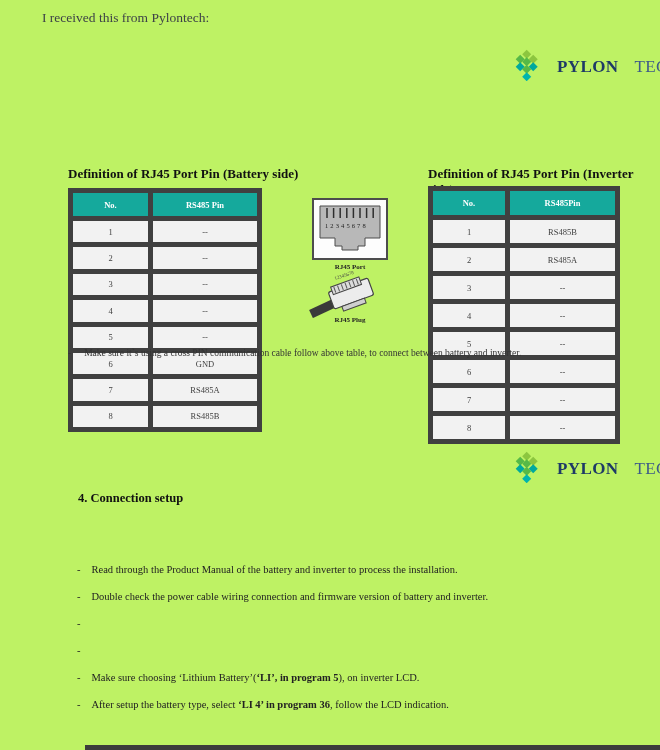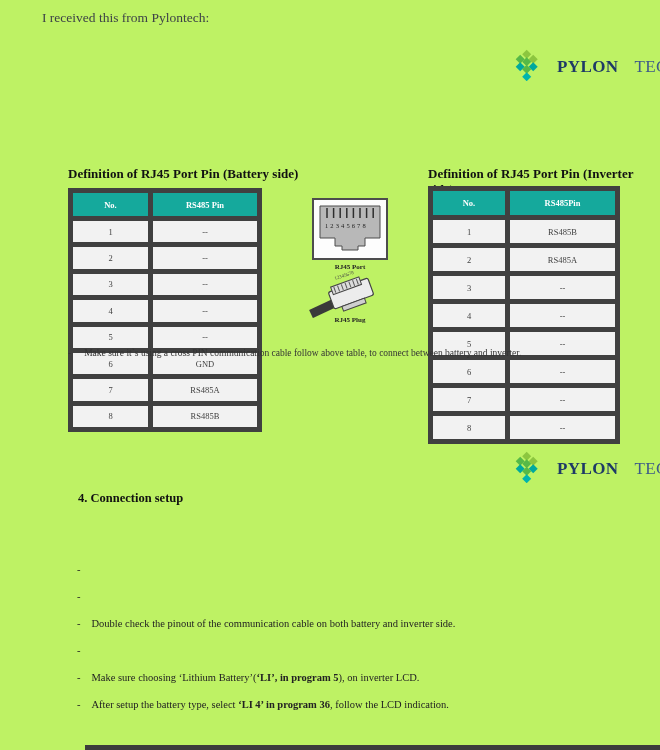--- a/index.html
+++ b/index.html
@@ -223,27 +223,28 @@
       </svg>
     </span>
     <span class="logo-pylon">PYLON</span>
       <span class="logo-tech">TECH</span>
   </div>
 
   <div class="abs h4">4. Connection setup</div>
   <div id="setup-list" class="abs">
       <div class="setup-item">
         <span class="dash">-</span>
-      </div>
-      <div class="setup-item">
-        <span class="dash">-</span>
-      </div>
-      <div class="setup-item">
-        <span class="dash">-</span>
-        <span>Double check the pinout of the communication cable on both battery and inverter side.</span>
+        <span>Read through the Product Manual of the battery and inverter to process the installation.</span>
+      </div>
+      <div class="setup-item">
+        <span class="dash">-</span>
+        <span>Double check the power cable wiring connection and firmware version of battery and inverter.</span>
+      </div>
+      <div class="setup-item">
+        <span class="dash">-</span>
       </div>
       <div class="setup-item">
         <span class="dash">-</span>
       </div>
       <div class="setup-item">
         <span class="dash">-</span>
         <span>Make sure choosing ‘Lithium Battery’(<b>‘LI’, in program 5</b>), on inverter LCD.</span>
       </div>
       <div class="setup-item">
         <span class="dash">-</span>

